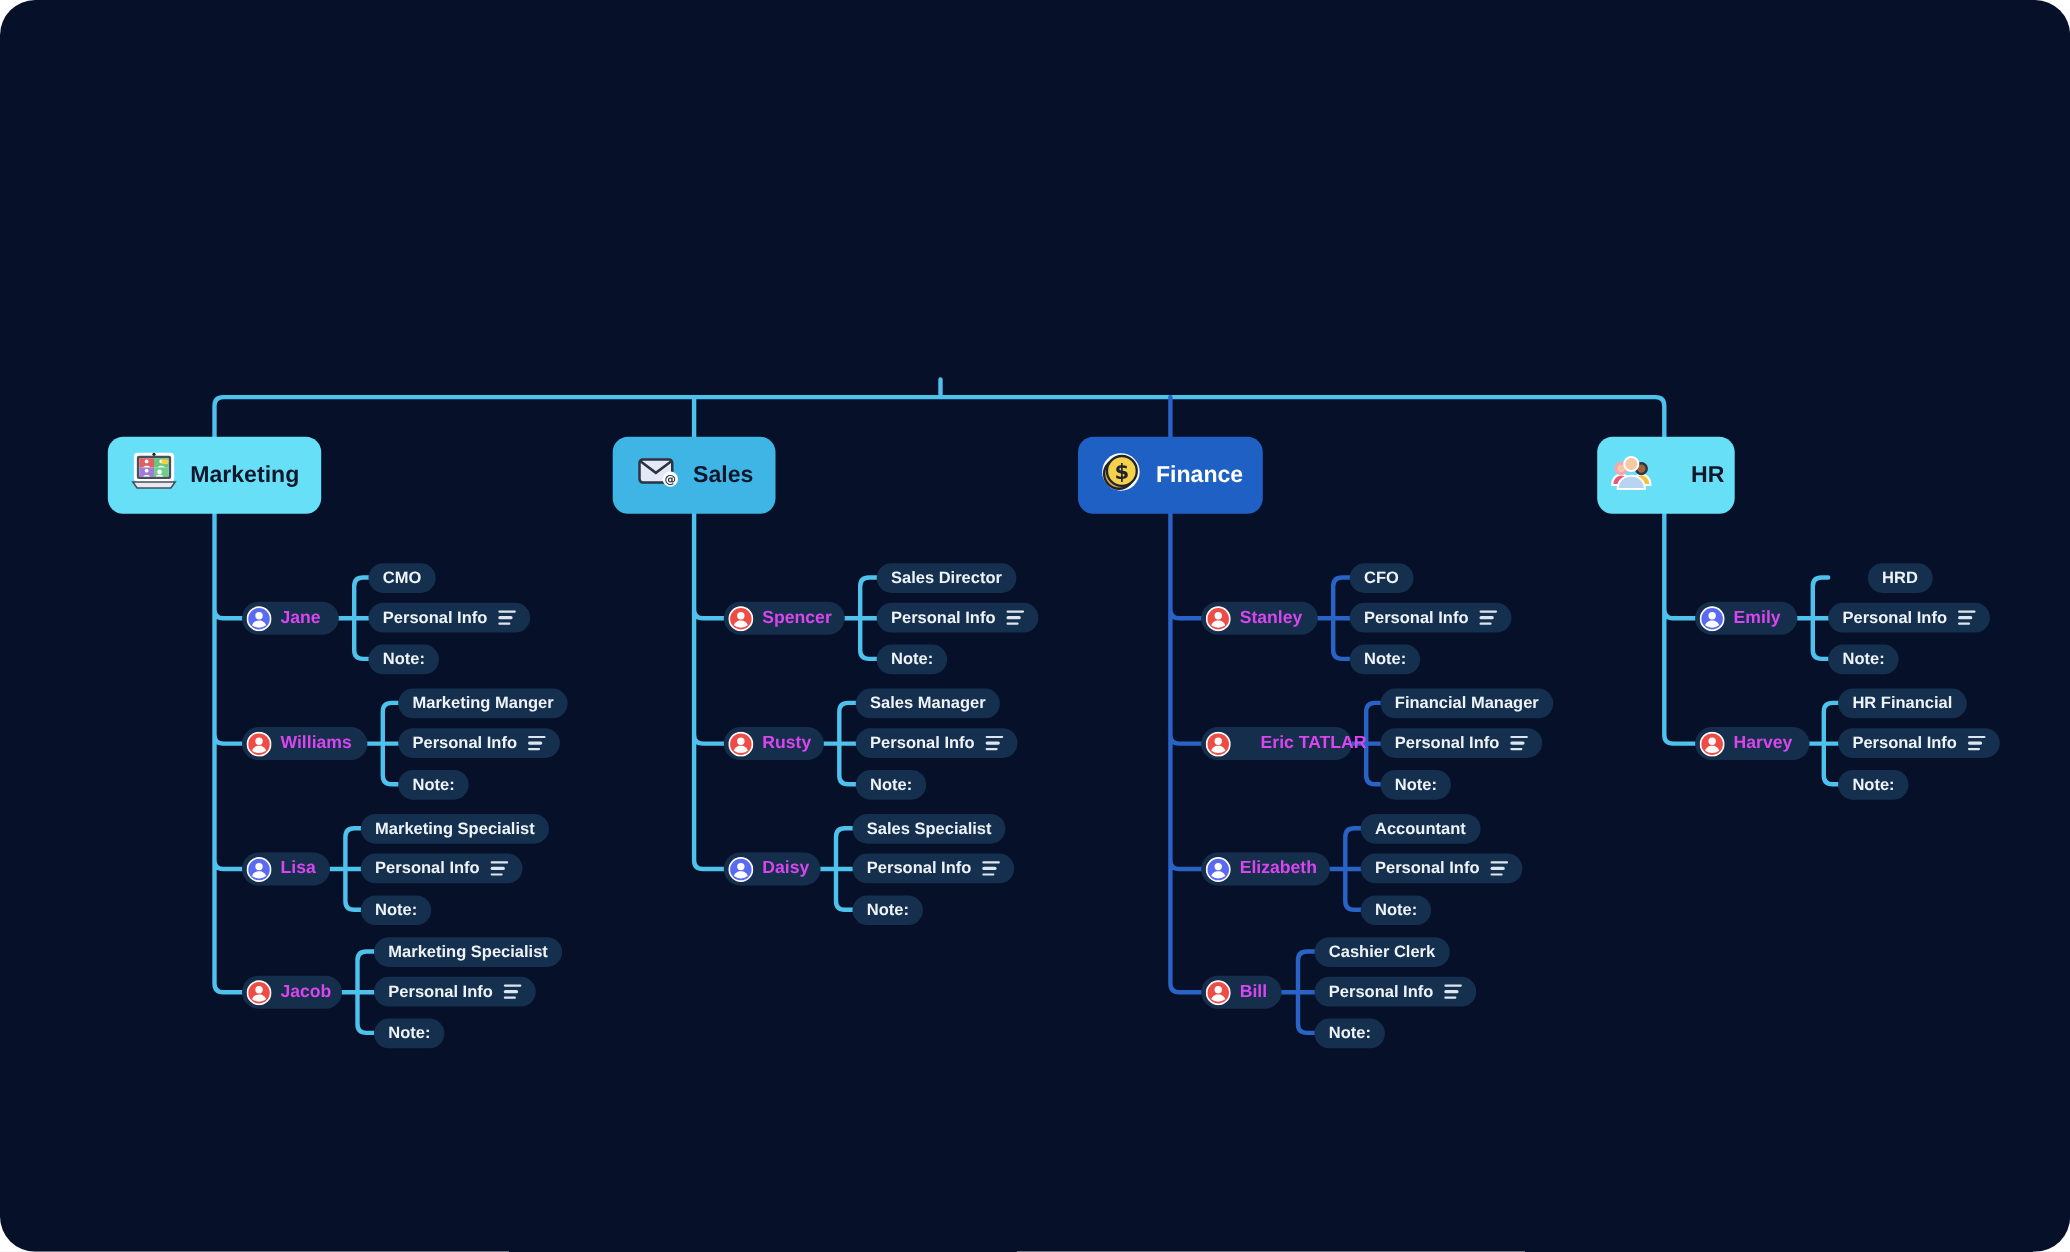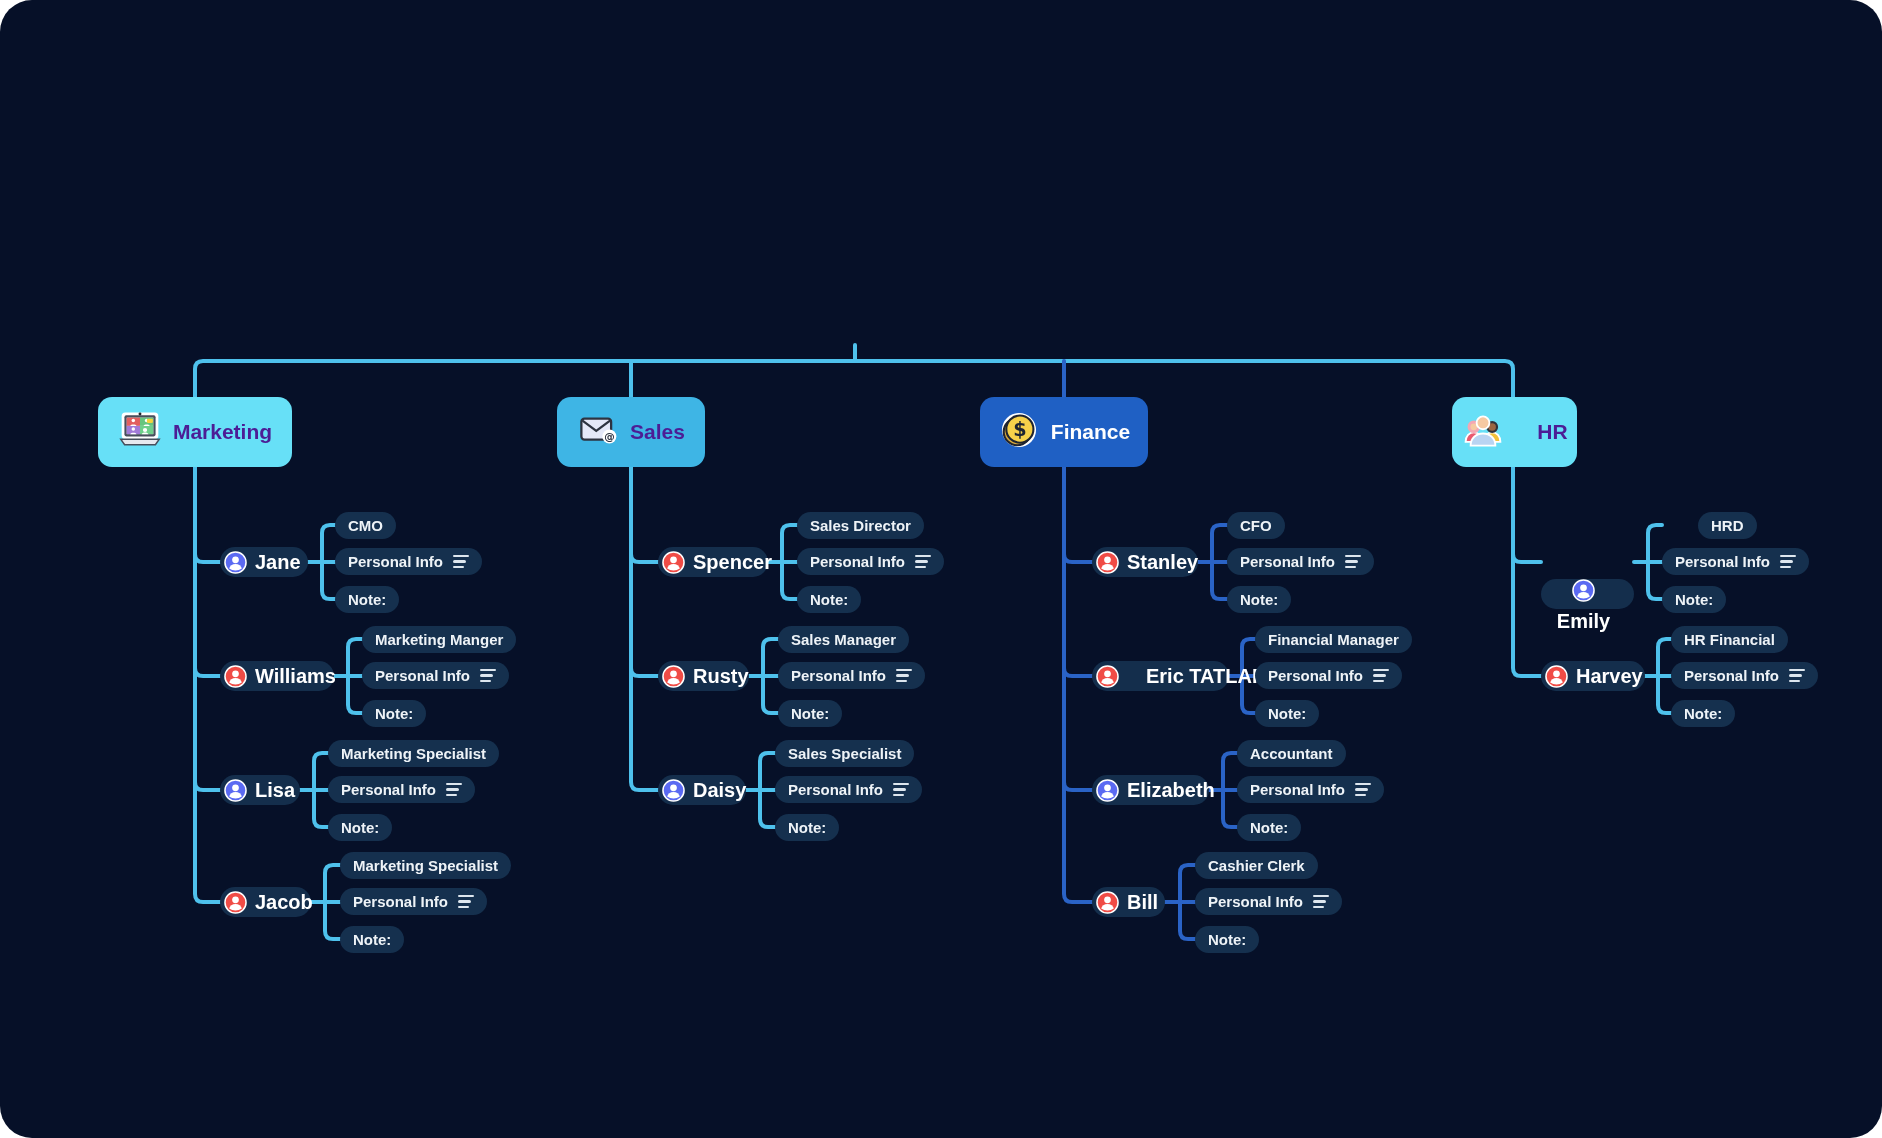--- a/index.html
+++ b/index.html
@@ -7,31 +7,31 @@
   .wires{position:absolute;left:0;top:0;z-index:0;}
   .node{z-index:1;}
 
   
   .ceo{position:absolute;left:715px;top:252px;width:280px;height:95px;background:#bff0fb;border-radius:10px;
        display:flex;flex-direction:column;align-items:center;justify-content:center;line-height:1.35;
        color:#0e1b38;font-weight:800;font-size:25px;}
 
   
   .dept{position:absolute;height:70px;border-radius:14px;display:flex;align-items:center;justify-content:center;
-        gap:11px;font-weight:800;font-size:21px;color:#4c1d95;}
+        gap:11px;font-weight:800;font-size:21px;color:#0f172a;}
   .dept svg{flex:0 0 auto;}
   .dept-marketing{left:98px;top:397px;width:194px;background:#67e0f7;}
   .dept-sales{left:557px;top:397px;width:148px;background:#3eb5e5;}
   .dept-finance{left:980px;top:397px;width:168px;background:#1f60c4;color:#ffffff;}
   .dept-hr{left:1452px;top:397px;width:125px;background:#67e0f7;gap:32px;}
 
   
   .person{position:absolute;height:30px;background:#142e4c;border-radius:15px;box-sizing:border-box;
-          display:flex;align-items:center;gap:8px;padding:0 12px 0 4px;color:#ffffff;
-          font-size:20px;font-weight:600;white-space:nowrap;}
+          display:flex;align-items:center;gap:8px;padding:0 12px 0 4px;color:#d946ef;
+          font-size:16px;font-weight:600;white-space:nowrap;}
   .avatar{width:23px;height:23px;flex:0 0 auto;display:flex;}
   .avatar svg{width:23px;height:23px;}
   .av-blue .avbg{fill:#5b6af2;}
   .av-red .avbg{fill:#f04c46;}
 
   
   .pill{position:absolute;height:27px;background:#15304e;border-radius:14px;display:flex;align-items:center;
         padding:0 13px;color:#eef3f7;font-size:15px;font-weight:600;white-space:nowrap;}
   .ham{display:flex;flex-direction:column;gap:3px;margin-left:10px;}
   .ham i{display:block;height:2.4px;background:#dde6ee;border-radius:2px;}
@@ -420,21 +420,21 @@
       <span class="ham">
         <i></i>
         <i></i>
         <i></i>
       </span>
     </div>
   <div class="pill node" style="left:1195px;top:926px;">
       <span>Note:</span>
     </div>
 
-  <div class="person node" style="left:1541px;top:579px;width:93px;flex-direction:column;">
+  <div class="person node" style="left:1541px;top:547px;width:93px;">
     <span class="avatar av-blue">
         <svg viewBox="0 0 24 24">
           <circle class="avbg" cx="12" cy="12" r="11" stroke="#ffffff" stroke-width="1.6"></circle>
           <circle cx="12" cy="9.2" r="3.5" fill="#ffffff"></circle>
           <path d="M12 13.6c-3.3 0-6 2-6.6 4.6a10.9 10.9 0 0 0 13.2 0c-.6-2.6-3.3-4.6-6.6-4.6z" fill="#ffffff"></path>
         </svg>
       </span>
     <span>Emily</span>
   </div>
   <div class="pill node" style="left:1698px;top:512px;">

